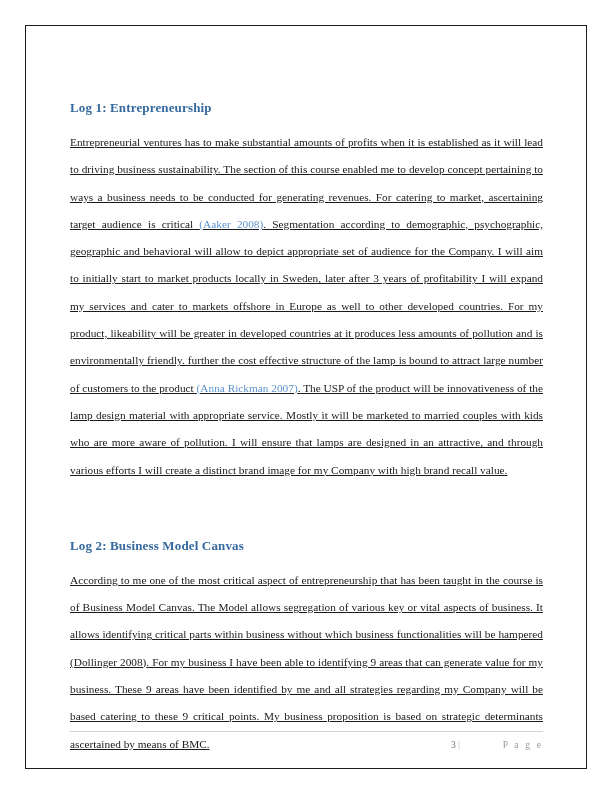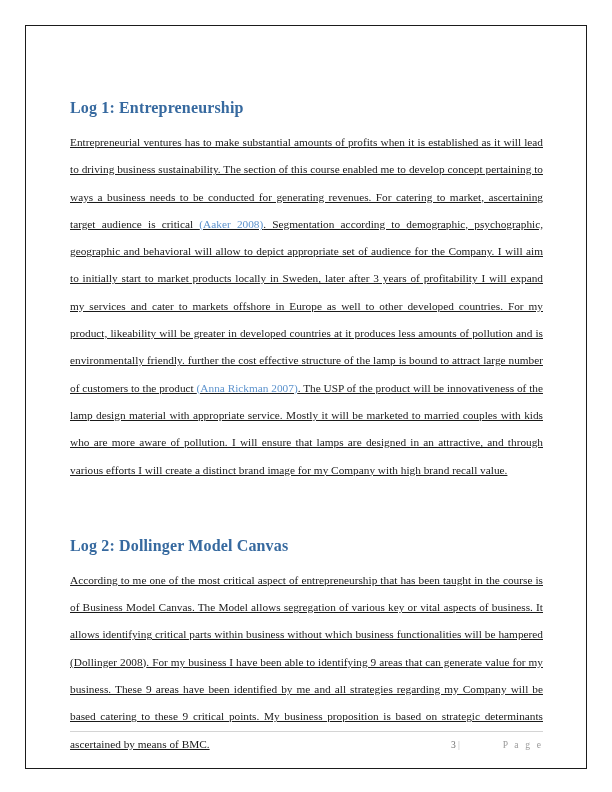--- a/index.html
+++ b/index.html
@@ -30,21 +30,21 @@
     top: 25px;
     width: 473px;
     height: 744px;
     box-sizing: border-box;
   }
   .spacer-top {
     height: 76px;
   }
   h2.log-heading {
     font-family: "Liberation Serif", "DejaVu Serif", serif;
-    font-size: 16px;
+    font-size: 13px;
     font-weight: bold;
     color: #36699f;
     margin: 0;
     padding: 0;
     line-height: 14px;
     letter-spacing: 0.15px;
   }
   p.body-par {
     font-family: "Liberation Serif", "DejaVu Serif", serif;
     font-size: 11.3px;
@@ -112,21 +112,21 @@
     <div class="spacer-top"></div>
 
     <h2 class="log-heading">Log 1: Entrepreneurship</h2>
 
     <div class="gap-heading-to-par"></div>
 
     <p class="body-par">Entrepreneurial ventures has to make substantial amounts of profits when it is established as it will lead to driving business sustainability. The section of this course enabled me to develop concept pertaining to ways a business needs to be conducted for generating revenues. For catering to market, ascertaining target audience is critical <span class="cite-link">(Aaker 2008)</span>. Segmentation according to demographic, psychographic, geographic and behavioral will allow to depict appropriate set of audience for the Company. I will aim to initially start to market products locally in Sweden, later after 3 years of profitability I will expand my services and cater to markets offshore in Europe as well to other developed countries. For my product, likeability will be greater in developed countries at it produces less amounts of pollution and is environmentally friendly. further the cost effective structure of the lamp is bound to attract large number of customers to the product <span class="cite-link">(Anna Rickman 2007)</span>. The USP of the product will be innovativeness of the lamp design material with appropriate service. Mostly it will be marketed to married couples with kids who are more aware of pollution.  I will ensure that lamps are designed in an attractive, and through various efforts I will create a distinct brand image for my Company with high brand recall value.</p>
 
     <div class="gap-par-to-heading"></div>
 
-    <h2 class="log-heading">Log 2: Dollinger Model Canvas</h2>
+    <h2 class="log-heading">Log 2: Business Model Canvas</h2>
 
     <div class="gap-heading-to-par"></div>
 
     <p class="body-par">According to me one of the most critical aspect of entrepreneurship that has been taught in the course is of Business Model Canvas. The Model allows segregation of various key or vital aspects of business. It allows identifying critical parts within business without which business functionalities will be hampered <span class="cite-plain">(Dollinger 2008)</span>. For my business I have been able to identifying 9 areas that can generate value for my business. These 9 areas have been identified by me and all strategies regarding my Company will be based catering to these 9 critical points. My business proposition is based on strategic determinants ascertained by means of BMC.</p>
 
   </div>
 
   <div class="footer">
     <div class="footer-rule"></div>
     <div class="footer-text">

